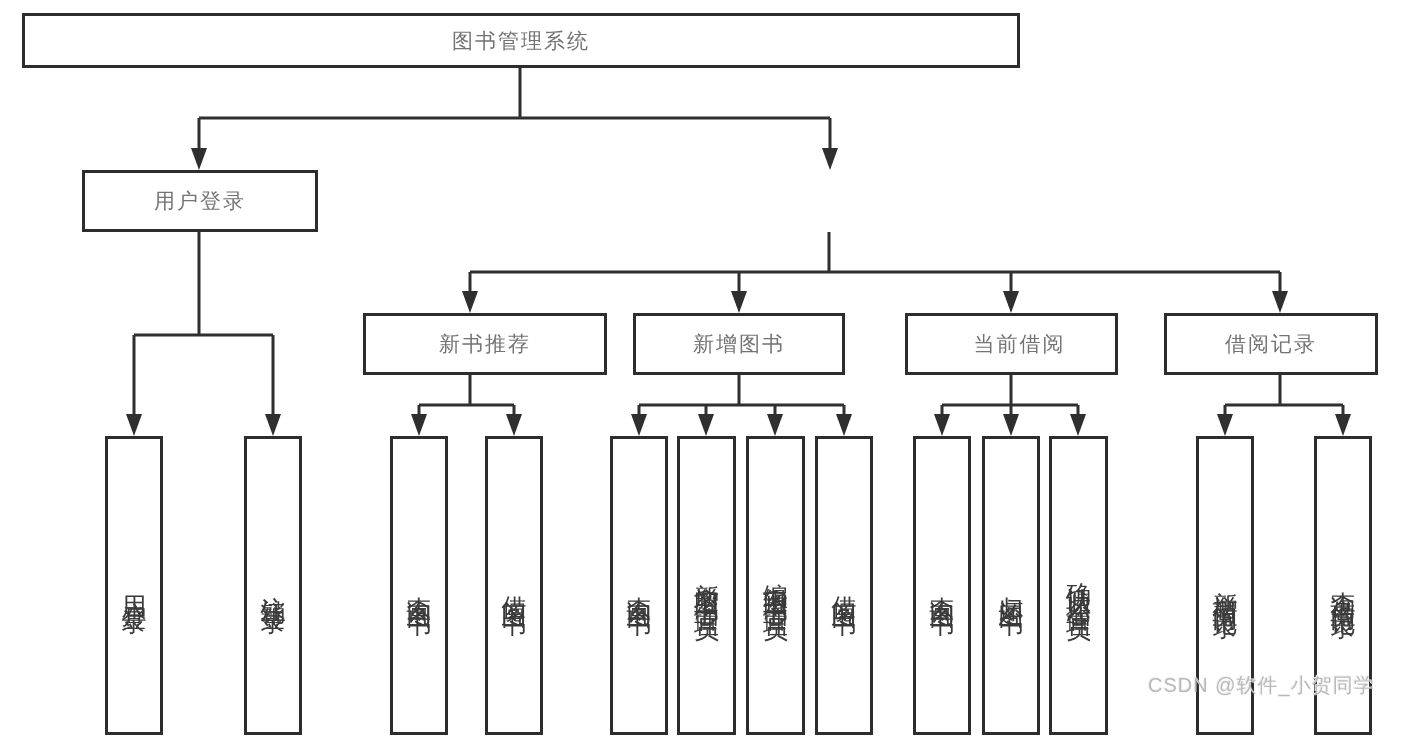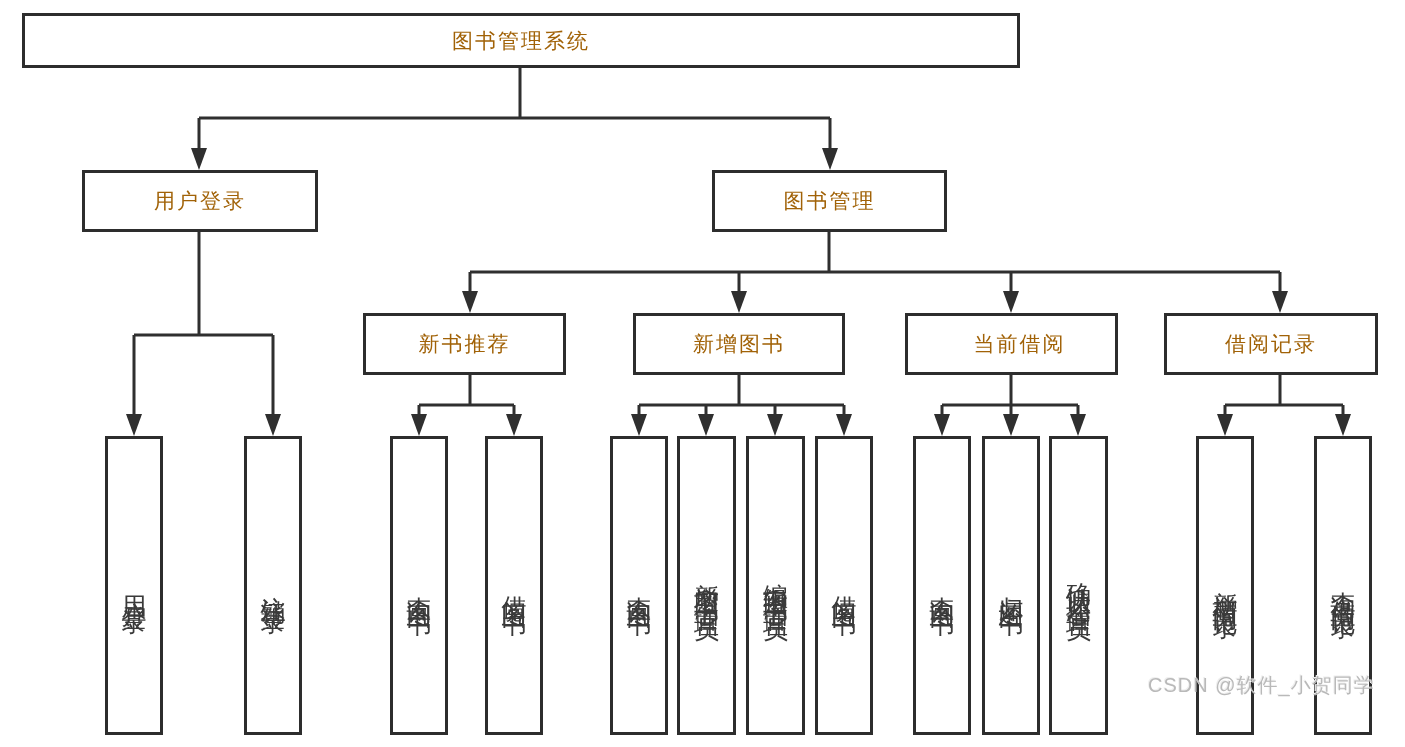--- a/index.html
+++ b/index.html
@@ -25,21 +25,21 @@
   .hbox {
     position: absolute;
     box-sizing: border-box;
     border: 3px solid #2d2d2d;
     background: #ffffff;
     display: flex;
     align-items: center;
     justify-content: center;
     font-size: 21px;
     letter-spacing: 2px;
-    color: #a16207;
+    color: #737373;
     white-space: nowrap;
   }
   .leaf {
     position: absolute;
     box-sizing: border-box;
     top: 436px;
     width: 58px;
     height: 299px;
     border: 3px solid #2d2d2d;
     background: #ffffff;
@@ -104,25 +104,22 @@
     </g>
   </svg>
 
   <div class="hbox" style="left:22px; top:13px; width:998px; height:55px;">
     <span>图书管理系统</span>
   </div>
 
   <div class="hbox" style="left:82px; top:170px; width:236px; height:62px;">
     <span>用户登录</span>
   </div>
-  <div class="hbox" style="left:712px; top:170px; width:235px; height:62px;">
-    <span>图书管理</span>
-  </div>
 
-  <div class="hbox" style="left:363px; top:313px; width:203px; height:62px;">
+  <div class="hbox" style="left:363px; top:313px; width:244px; height:62px;">
     <span>新书推荐</span>
   </div>
   <div class="hbox" style="left:633px; top:313px; width:212px; height:62px;">
     <span>新增图书</span>
   </div>
   <div class="hbox" style="left:905px; top:313px; width:213px; height:62px;padding-left:16px;">
     <span>当前借阅</span>
   </div>
   <div class="hbox" style="left:1164px; top:313px; width:214px; height:62px;">
     <span>借阅记录</span>

